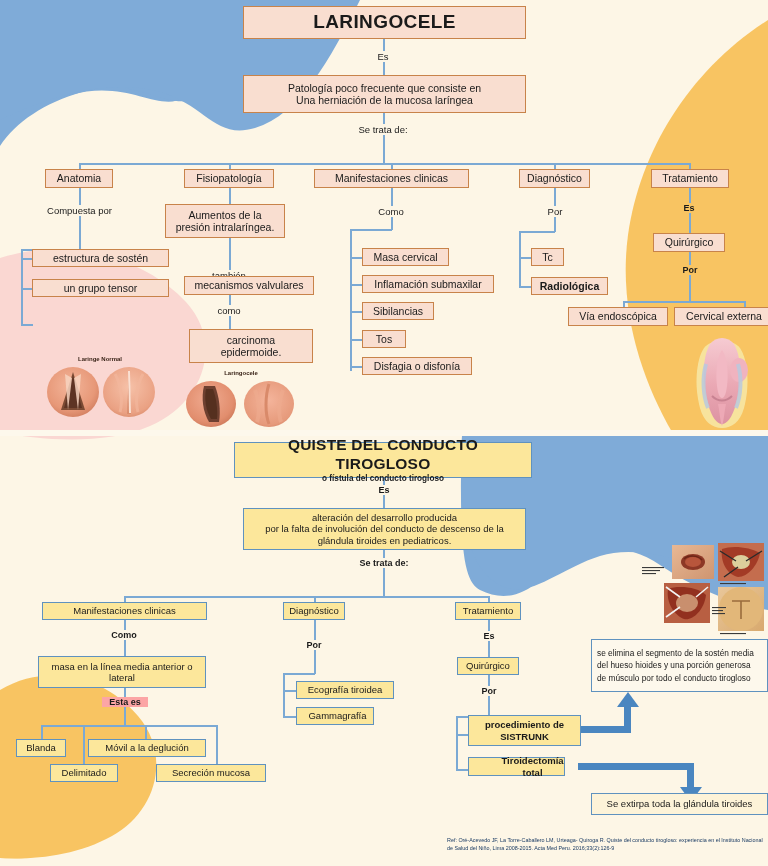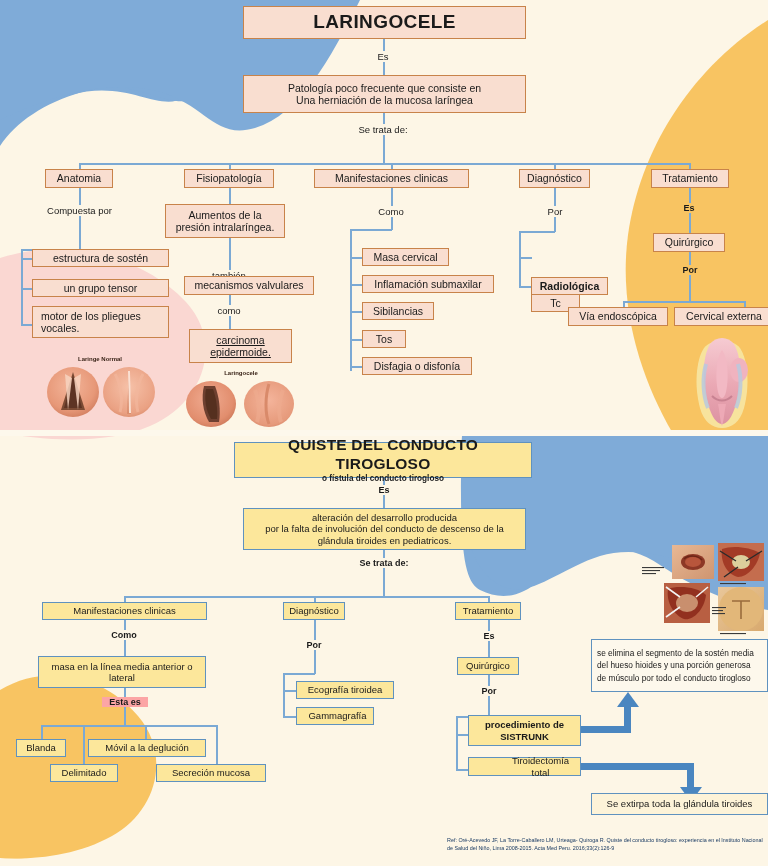--- a/index.html
+++ b/index.html
@@ -153,23 +153,20 @@
   <div class="ln lnv" style="left:21px;top:249px;height:76px;"></div>
   <div class="ln lnh" style="left:21px;top:258px;width:12px;"></div>
   <div class="ln lnh" style="left:21px;top:288px;width:12px;"></div>
   <div class="ln lnh" style="left:21px;top:324px;width:12px;"></div>
 
   <div class="node n-peach" style="left:32px;top:249px;width:137px;height:18px;">
     <span>estructura de sostén</span>
   </div>
   <div class="node n-peach" style="left:32px;top:279px;width:137px;height:18px;">
     <span>un grupo tensor</span>
-  </div>
-  <div class="node n-peach" style="left:32px;top:306px;width:137px;height:32px;justify-content:flex-start;text-align:left;padding-left:8px;">
-    <span>motor de los pliegues vocales.</span>
   </div>
 
   <div class="cap" style="left:40px;top:356px;width:120px;">Laringe Normal</div>
   <svg class="photo" style="left:45px;top:366px;" width="112" height="52" viewBox="0 0 112 52" xmlns="http://www.w3.org/2000/svg">
     <defs>
       <radialGradient id="lg1" cx="45%" cy="38%" r="68%">
         <stop offset="0%" stop-color="#f3b59a"></stop>
           <stop offset="70%" stop-color="#e79878"></stop>
           <stop offset="100%" stop-color="#cf7b5c"></stop>
       </radialGradient>
@@ -199,21 +196,21 @@
     <span>Aumentos de la
 presión intralaríngea.</span>
   </div>
   <div class="ln lnv" style="left:229px;top:238px;height:38px;"></div>
   <div class="clabel" style="left:201px;top:250px;width:56px;background:#fdf6e6;margin-top:20px;">también</div>
   <div class="node n-peach" style="left:184px;top:276px;width:130px;height:19px;">
     <span>mecanismos valvulares</span>
   </div>
   <div class="ln lnv" style="left:229px;top:295px;height:34px;"></div>
   <div class="clabel" style="left:206px;top:305px;width:46px;background:#fdf6e6;">como</div>
-  <div class="node n-peach" style="left:189px;top:329px;width:103px;height:34px;text-decoration:underline;">
+  <div class="node n-peach" style="left:189px;top:329px;width:124px;height:34px;">
     <span>carcinoma
 epidermoide.</span>
   </div>
 
   <div class="cap" style="left:186px;top:370px;width:110px;">Laringocele</div>
   <svg class="photo" style="left:185px;top:380px;" width="112" height="48" viewBox="0 0 112 48" xmlns="http://www.w3.org/2000/svg">
     <defs>
       <radialGradient id="lg3" cx="45%" cy="40%" r="68%">
         <stop offset="0%" stop-color="#f0ab91"></stop>
           <stop offset="72%" stop-color="#e28e6e"></stop>
@@ -266,21 +263,21 @@
   <div class="node n-peach" style="left:519px;top:169px;width:71px;height:19px;">
     <span>Diagnóstico</span>
   </div>
   <div class="ln lnv" style="left:554px;top:188px;height:44px;"></div>
   <div class="clabel" style="left:537px;top:206px;width:36px;background:#fdf6e6;">Por</div>
   <div class="ln lnh" style="left:519px;top:231px;width:36px;"></div>
   <div class="ln lnv" style="left:519px;top:231px;height:57px;"></div>
   <div class="ln lnh" style="left:519px;top:257px;width:13px;"></div>
   <div class="ln lnh" style="left:519px;top:286px;width:13px;"></div>
 
-  <div class="node n-peach" style="left:531px;top:248px;width:49px;height:18px;margin-top:46px;">
+  <div class="node n-peach" style="left:531px;top:248px;width:33px;height:18px;">
     <span>Tc</span>
   </div>
   <div class="node n-peach" style="left:531px;top:277px;width:77px;height:18px;font-weight:bold;">
     <span>Radiológica</span>
   </div>
 
   <div class="node n-peach" style="left:651px;top:169px;width:78px;height:19px;">
     <span>Tratamiento</span>
   </div>
   <div class="ln lnv" style="left:689px;top:188px;height:45px;"></div>
@@ -401,21 +398,21 @@
   <div class="clabel b" style="left:473px;top:686px;width:32px;background:#fdf6e6;">Por</div>
   <div class="ln lnh" style="left:456px;top:716px;width:33px;"></div>
   <div class="ln lnv" style="left:456px;top:716px;height:54px;"></div>
   <div class="ln lnh" style="left:456px;top:734px;width:14px;"></div>
   <div class="ln lnh" style="left:456px;top:769px;width:14px;"></div>
 
   <div class="node n-yellow" style="left:468px;top:715px;width:113px;height:31px;font-weight:bold;">
     <span>procedimiento de
 SISTRUNK</span>
   </div>
-  <div class="node n-yellow" style="left:468px;top:757px;width:113px;height:19px;font-weight:normal;padding-left:36px;">
+  <div class="node n-yellow" style="left:468px;top:757px;width:97px;height:19px;font-weight:bold;padding-left:36px;">
     <span>Tiroidectomía total</span>
   </div>
 
   <div class="thick" style="left:578px;top:726px;width:53px;height:7px;"></div>
   <div class="thick" style="left:624px;top:706px;width:7px;height:27px;"></div>
   <svg class="photo" style="left:617px;top:692px;" width="22" height="16" viewBox="0 0 22 16" xmlns="http://www.w3.org/2000/svg">
     <polygon points="11,0 22,15 0,15" fill="#4a86c0"></polygon>
   </svg>
 
   <div class="node n-white" style="left:591px;top:639px;width:177px;height:53px;">

